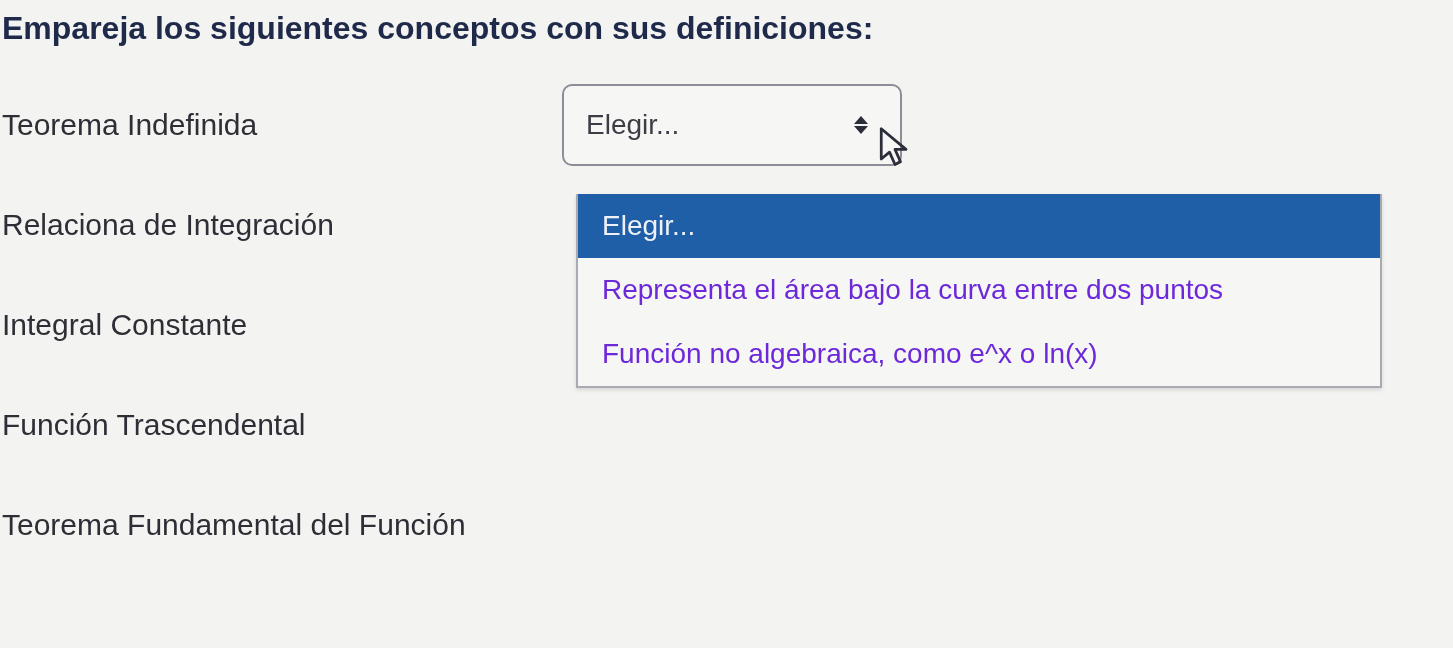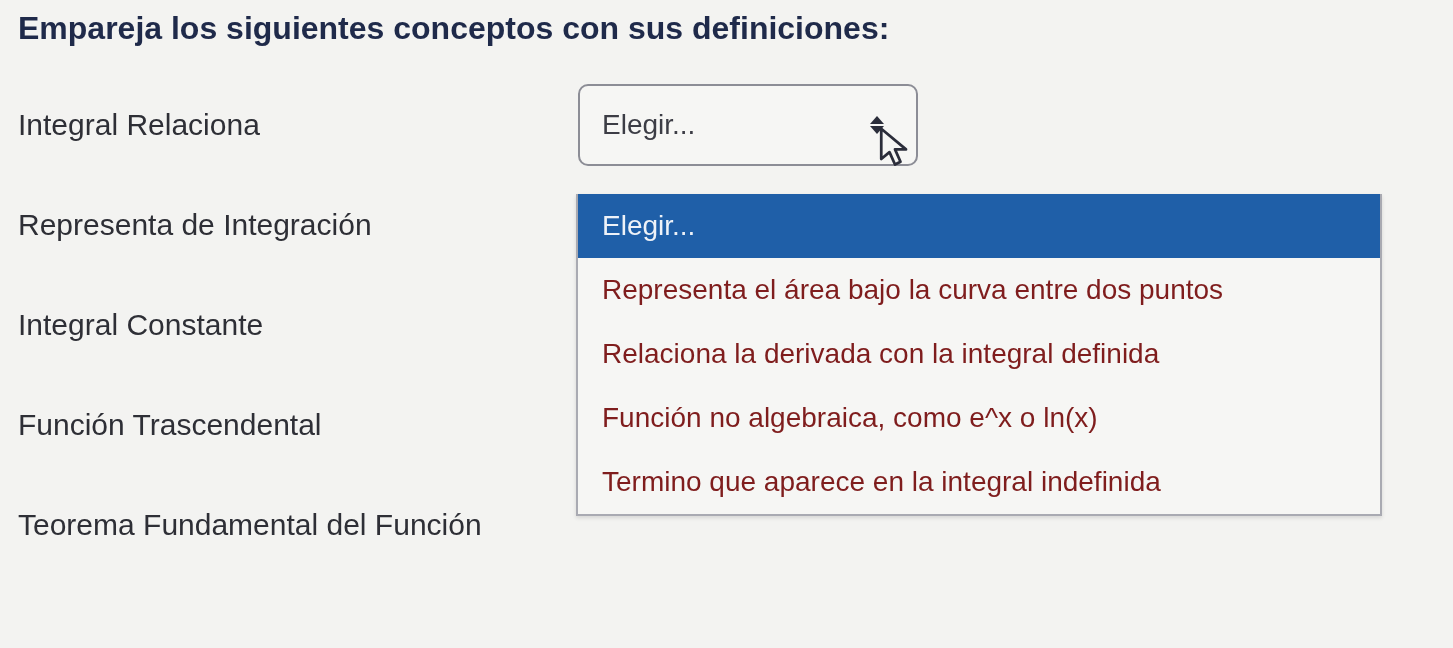--- a/index.html
+++ b/index.html
@@ -1,78 +1,76 @@
 <!DOCTYPE html>
 <html><head>
 <meta charset="utf-8">
 <style>
   html,body{margin:0;padding:0;width:1453px;height:648px;
     font-family:Arial,Helvetica,sans-serif;background:#f3f3f1;
     color:#2b2d3a;overflow:hidden}
-  .page{padding:4px 18px}
+  .page{padding:4px 2px}
   .heading{font-size:32px;font-weight:700;color:#1f2a4a;margin:6px 0 28px}
   .row{display:flex;align-items:center;height:100px}
   .concept{font-size:30px;flex:0 0 560px;color:#2e2f36}
   .select-box{position:relative;width:340px;height:82px;
     background:#f6f6f4;border:2px solid #8c8d96;border-radius:10px;
     display:flex;align-items:center;padding:0 22px;box-sizing:border-box;
     font-size:28px;color:#3c3d45;cursor:pointer}
   .select-box .caret{position:absolute;right:32px;top:50%;
     transform:translateY(-50%);display:flex;flex-direction:column;
     align-items:center;gap:2px}
   .select-box .caret svg{display:block}
   .dropdown{position:absolute;left:576px;top:194px;width:802px;
     background:#f6f6f4;border:2px solid #a9aab2;border-top:none;
     box-shadow:0 2px 4px rgba(0,0,0,.12);z-index:10}
-  .dropdown .opt{font-size:28px;padding:16px 24px;color:#7f1d1d;
+  .dropdown .opt{font-size:28px;padding:16px 24px;color:#6d28d9;
     cursor:pointer;white-space:nowrap}
   .dropdown .opt.selected{background:#1f5fa8;color:#eef2f8}
   .cursor-icon{position:absolute;left:878px;top:126px;z-index:20;
     pointer-events:none}
 </style>
 </head>
 <body>
 
 <div class="page">
   <div class="heading">Empareja los siguientes conceptos con sus definiciones:</div>
 
   <div class="row">
-    <div class="concept">Integral Relaciona</div>
+    <div class="concept">Teorema Indefinida</div>
     <div class="select-box">
       <span>Elegir...</span>
       <span class="caret">
         <svg width="14" height="8">
             <polygon points="0,8 7,0 14,8" fill="#2b2d3a"></polygon>
           </svg>
         <svg width="14" height="8">
             <polygon points="0,0 7,8 14,0" fill="#2b2d3a"></polygon>
           </svg>
       </span>
     </div>
   </div>
 
   <div class="row">
-    <div class="concept">Representa de Integración</div>
+    <div class="concept">Relaciona de Integración</div>
   </div>
   <div class="row">
     <div class="concept">Integral Constante</div>
   </div>
   <div class="row">
     <div class="concept">Función Trascendental</div>
   </div>
   <div class="row">
     <div class="concept">Teorema Fundamental del Función</div>
   </div>
 </div>
 
 <div class="dropdown">
   <div class="opt selected">Elegir...</div>
   <div class="opt">Representa el área bajo la curva entre dos puntos</div>
-  <div class="opt">Relaciona la derivada con la integral definida</div>
   <div class="opt">Función no algebraica, como e^x o ln(x)</div>
-  <div class="opt">Termino que aparece en la integral indefinida</div>
 </div>
 
 <div class="cursor-icon">
   <svg width="34" height="44" viewBox="0 0 24 32">
     <path d="M2 2 L2 24 L8 19 L12 28 L16 26 L12 17 L20 17 Z" fill="none" stroke="#2b2d3a" stroke-width="2" stroke-linejoin="round"></path>
   </svg>
 </div>
 
 </body></html>

